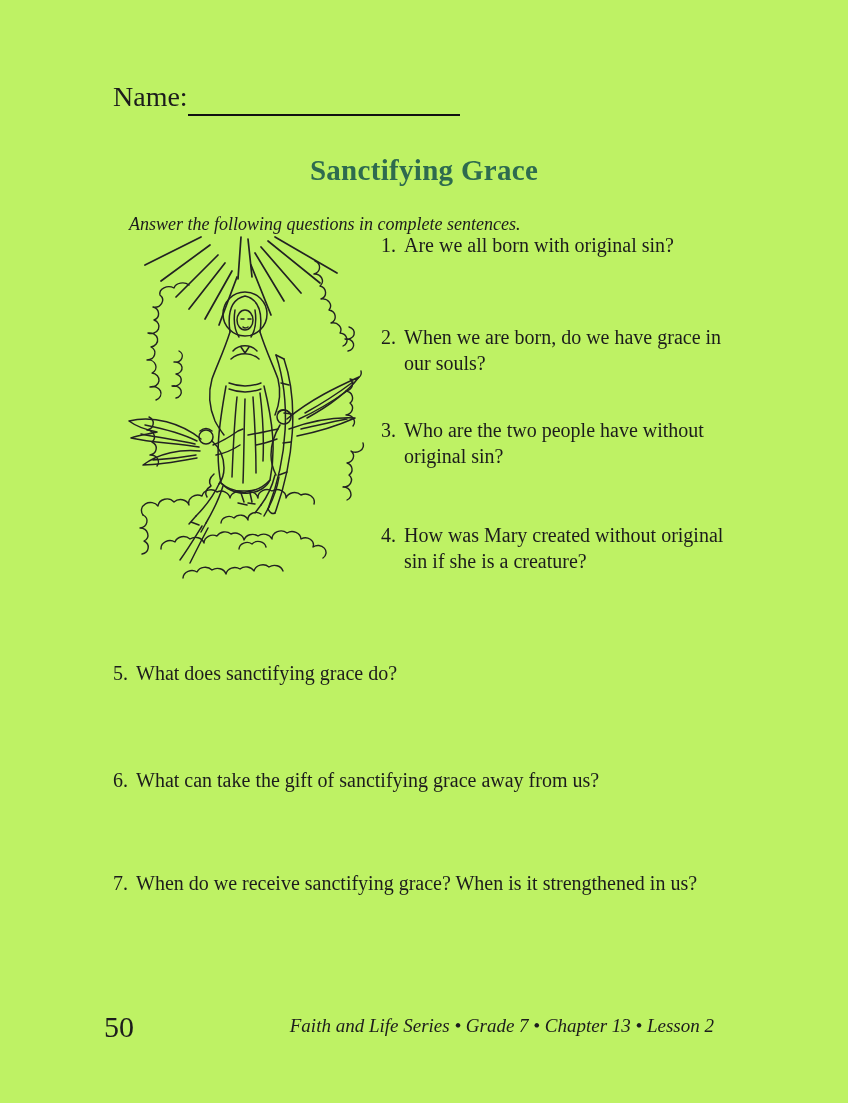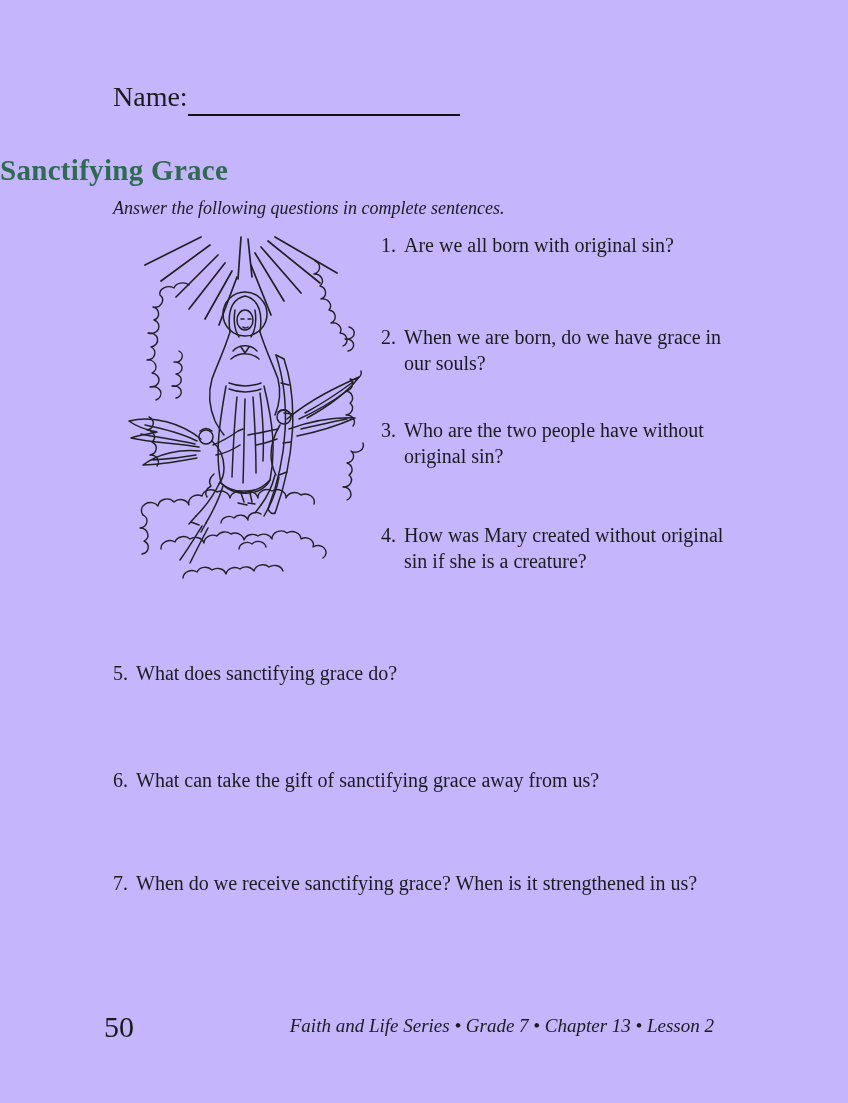--- a/index.html
+++ b/index.html
@@ -1,35 +1,35 @@
 <!DOCTYPE html>
 <html><head>
 <meta charset="utf-8">
 <title>Sanctifying Grace</title>
 <style>
   html,body{margin:0;padding:0;background:#ffffff;}
   .page{
     position:relative;
     width:848px;height:1103px;
-    background:#c4b5fd;
+    background:#bef264;
     font-family:"Liberation Serif","DejaVu Serif",serif;
     color:#1c1c1c;
     overflow:hidden;
   }
   
   .name-row{position:absolute;left:113px;top:80px;font-size:28px;line-height:34px;white-space:nowrap;}
   .name-line{display:inline-block;width:272px;border-bottom:2px solid #111;vertical-align:baseline;}
   .title{
     position:absolute;left:0;top:153px;width:100%;
-    margin:0;text-align:left;
+    margin:0;text-align:center;
     font-size:29px;line-height:34px;font-weight:bold;
     color:#2e6b4f;letter-spacing:.3px;
   }
   .instruction{
-    position:absolute;left:113px;top:196px;margin:0;
+    position:absolute;left:113px;top:196px;margin:16px;
     font-size:18px;line-height:24px;font-style:italic;
   }
   
   .illustration{position:absolute;left:121px;top:231px;width:245px;height:358px;}
   .illustration path,.illustration circle,.illustration ellipse{
     fill:none;stroke:#222;stroke-width:1.5;stroke-linecap:round;stroke-linejoin:round;
   }
   .illustration .rays path{stroke-width:1.7;}
   .illustration .clouds path{stroke-width:1.4;}
   

